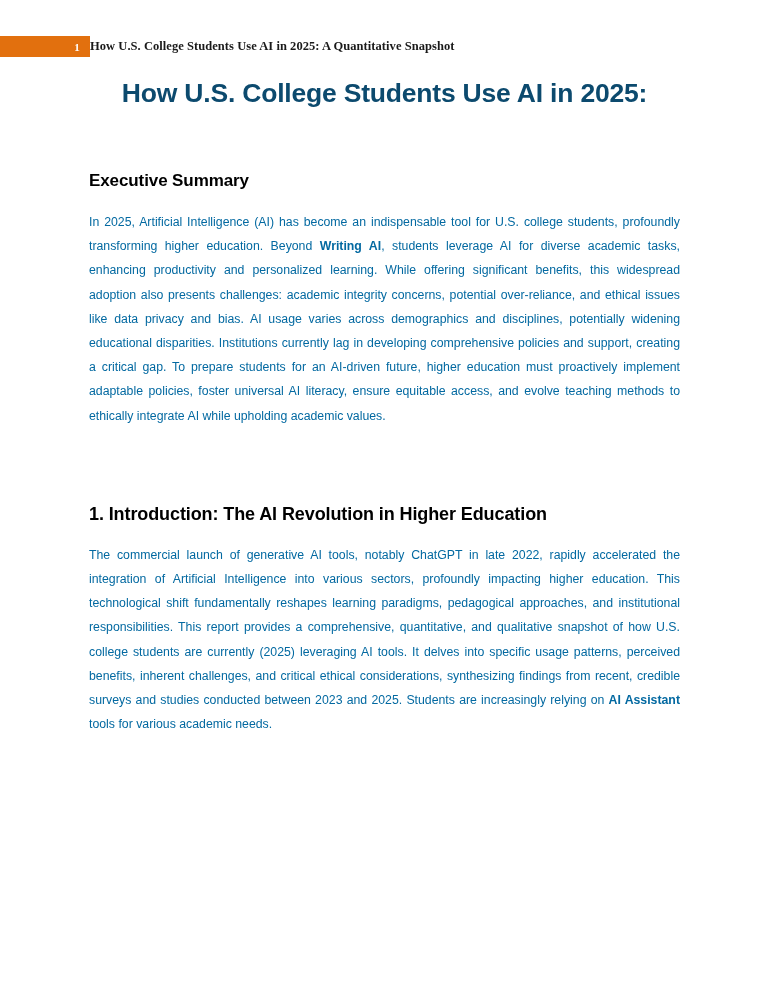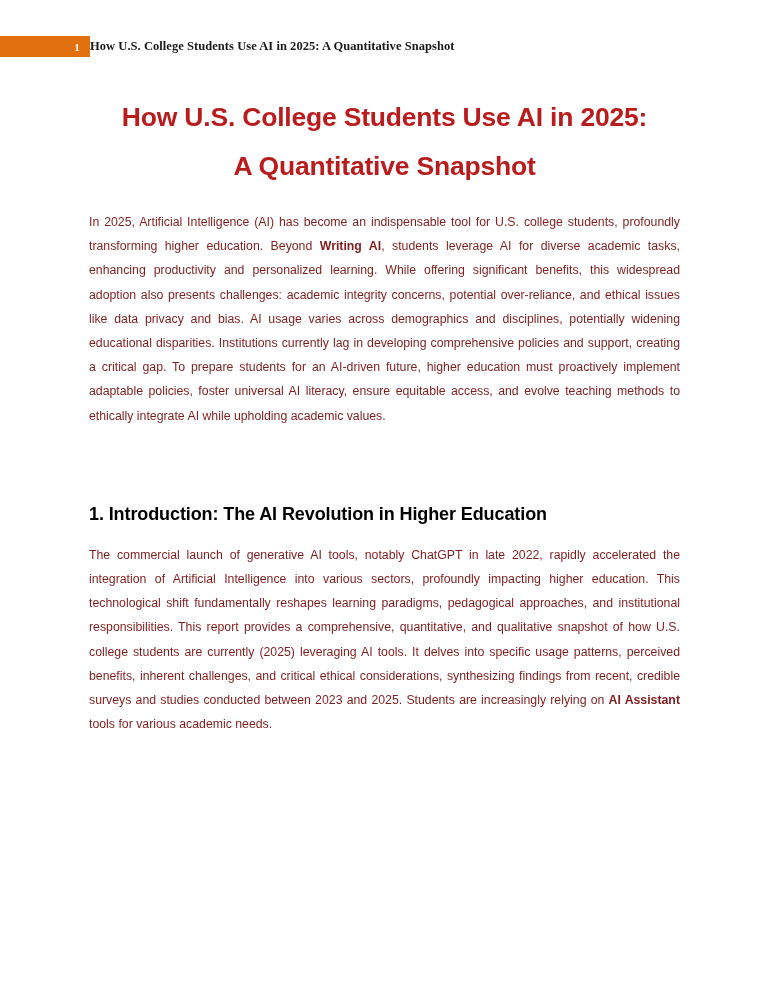--- a/index.html
+++ b/index.html
@@ -56,27 +56,27 @@
   .page-body {
     position: absolute;
     top: 0;
     left: 89px;
     width: 591px;
   }
 
   
   .doc-title {
     margin: 0;
-    padding-top: 93px;
+    padding-top: 69px;
     text-align: center;
     font-family: "Liberation Sans", sans-serif;
     font-weight: bold;
     font-size: 26.5px;
     line-height: 49px;
-    color: #b91c1c;
+    color: #0c4a6e;
     letter-spacing: -0.2px;
   }
   .doc-title .title-line {
     display: block;
   }
 
   
   .h2 {
     margin: 0;
     font-family: "Liberation Sans", sans-serif;
@@ -89,41 +89,41 @@
   .intro-heading { padding-top: 76px; font-size: 18px; }
 
   
   .para {
     margin: 0;
     font-family: "Liberation Sans", sans-serif;
     font-size: 12.3px;
     line-height: 24.2px;
     text-align: justify;
     text-justify: inter-word;
-    color: #7f1d1d;
+    color: #0369a1;
   }
   .exec-para { padding-top: 19px; }
   .intro-para { padding-top: 18px; }
   .para b { font-weight: bold; }
 </style>
 </head>
 <body>
 
 <div class="page-header">
   <div class="page-number-chip" style="background: rgb(226, 112, 14);">1</div>
   <div class="header-title">How U.S. College Students Use AI in 2025: A Quantitative Snapshot</div>
 </div>
 
 <div class="page-body">
 
   <h1 class="doc-title">
     <span class="title-line">How U.S. College Students Use AI in 2025:</span>
-    <span class="title-line">A Quantitative Snapshot</span>
   </h1>
 
+  <h2 class="h2 exec-heading">Executive Summary</h2>
 
   <p class="para exec-para">
     <span>In 2025, Artificial Intelligence (AI) has become an indispensable tool for U.S. college students, profoundly transforming higher education. Beyond </span><b>Writing AI</b><span>, students leverage AI for diverse academic tasks, enhancing productivity and personalized learning. While offering significant benefits, this widespread adoption also presents challenges: academic integrity concerns, potential over-reliance, and ethical issues like data privacy and bias. AI usage varies across demographics and disciplines, potentially widening educational disparities. Institutions currently lag in developing comprehensive policies and support, creating a critical gap. To prepare students for an AI-driven future, higher education must proactively implement adaptable policies, foster universal AI literacy, ensure equitable access, and evolve teaching methods to ethically integrate AI while upholding academic values.</span>
   </p>
 
   <h2 class="h2 intro-heading">1. Introduction: The AI Revolution in Higher Education</h2>
 
   <p class="para intro-para">
     <span>The commercial launch of generative AI tools, notably ChatGPT in late 2022, rapidly accelerated the integration of Artificial Intelligence into various sectors, profoundly impacting higher education. This technological shift fundamentally reshapes learning paradigms, pedagogical approaches, and institutional responsibilities. This report provides a comprehensive, quantitative, and qualitative snapshot of how U.S. college students are currently (2025) leveraging AI tools. It delves into specific usage patterns, perceived benefits, inherent challenges, and critical ethical considerations, synthesizing findings from recent, credible surveys and studies conducted between 2023 and 2025. Students are increasingly relying on </span><b>AI Assistant</b><span> tools for various academic needs.</span>
   </p>

